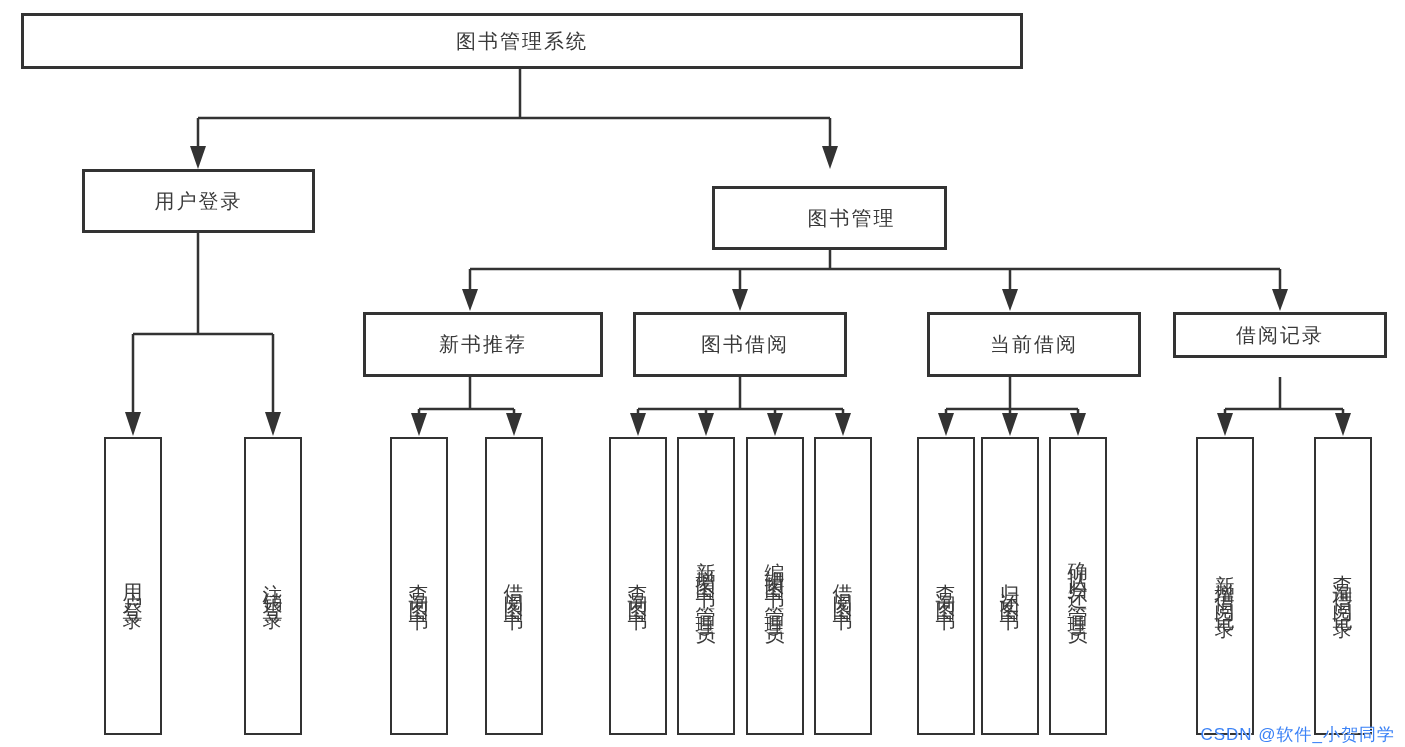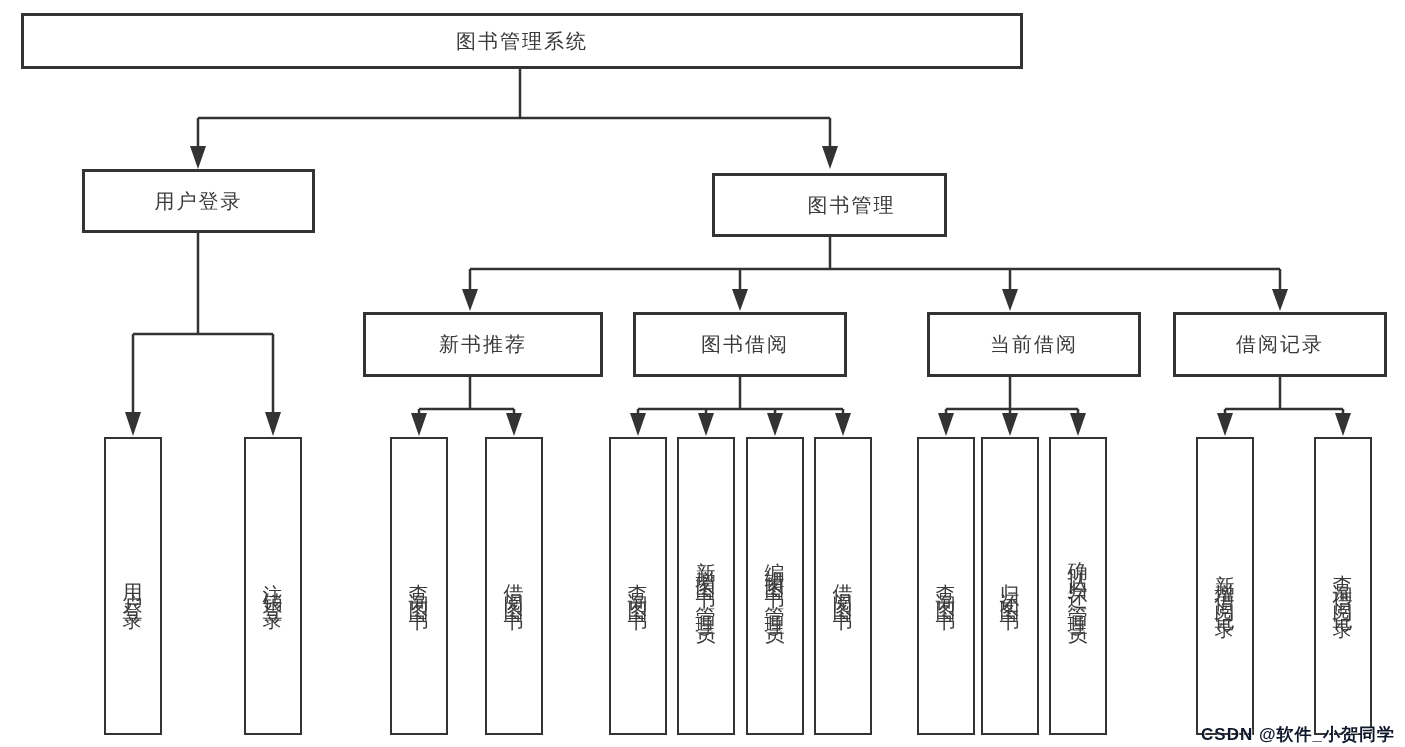--- a/index.html
+++ b/index.html
@@ -36,48 +36,47 @@
   .leaf .vtext {
     writing-mode: vertical-rl;
     text-orientation: mixed;
     line-height: 1;
     letter-spacing: 9px;
     font-size: 20px;
   }
   
   .n-root      { left: 21px;   top: 13px;  width: 1002px; height: 56px; }
   .n-l1-login  { left: 82px;   top: 169px; width: 233px;  height: 64px; }
-  .n-l1-mgmt   { left: 712px;  top: 173px; width: 235px;  height: 64px; padding-left: 44px; }
+  .n-l1-mgmt   { left: 712px;  top: 186px; width: 235px;  height: 64px; padding-left: 44px; }
   .n-l2-rec    { left: 363px;  top: 312px; width: 240px;  height: 65px; }
   .n-l2-borrow { left: 633px;  top: 312px; width: 214px;  height: 65px; padding-left: 10px; }
   .n-l2-cur    { left: 903px;  top: 312px; width: 214px;  height: 65px; margin-left: 24px; }
-  .n-l2-hist   { left: 1173px; top: 312px; width: 214px;  height: 65px; }
+  .n-l2-hist   { left: 1173px; top: 312px; width: 214px;  height: 46px; }
   .lf { top: 437px; width: 58px; height: 298px; }
   .lf-1  { left: 104px; }
   .lf-2  { left: 244px; }
   .lf-3  { left: 390px; }
   .lf-4  { left: 485px; }
   .lf-5  { left: 609px; }
   .lf-6  { left: 677px; }
   .lf-7  { left: 746px; }
   .lf-8  { left: 814px; }
   .lf-9  { left: 917px; }
   .lf-10 { left: 981px; }
   .lf-11 { left: 1049px; }
   .lf-12 { left: 1196px; }
   .lf-13 { left: 1314px; }
   .watermark {
     position: absolute;
     right: 10px;
     bottom: 1px;
     font-size: 17px;
-    color: #0f172a;
+    color: #3b82f6;
     letter-spacing: 1px;
     text-shadow: 1px 1px 0 #ffffff;
-    font-weight: bold;
   }
 </style>
 </head>
 <body>
 
 <div class="canvas">
 
   <svg class="connector-layer" viewBox="0 0 1405 747" xmlns="http://www.w3.org/2000/svg">
     <g stroke="#333333" stroke-width="2.5" fill="none">
       <path d="M520 69 V119 M198 118 H830 M198 118 V148 M830 118 V148"></path>

